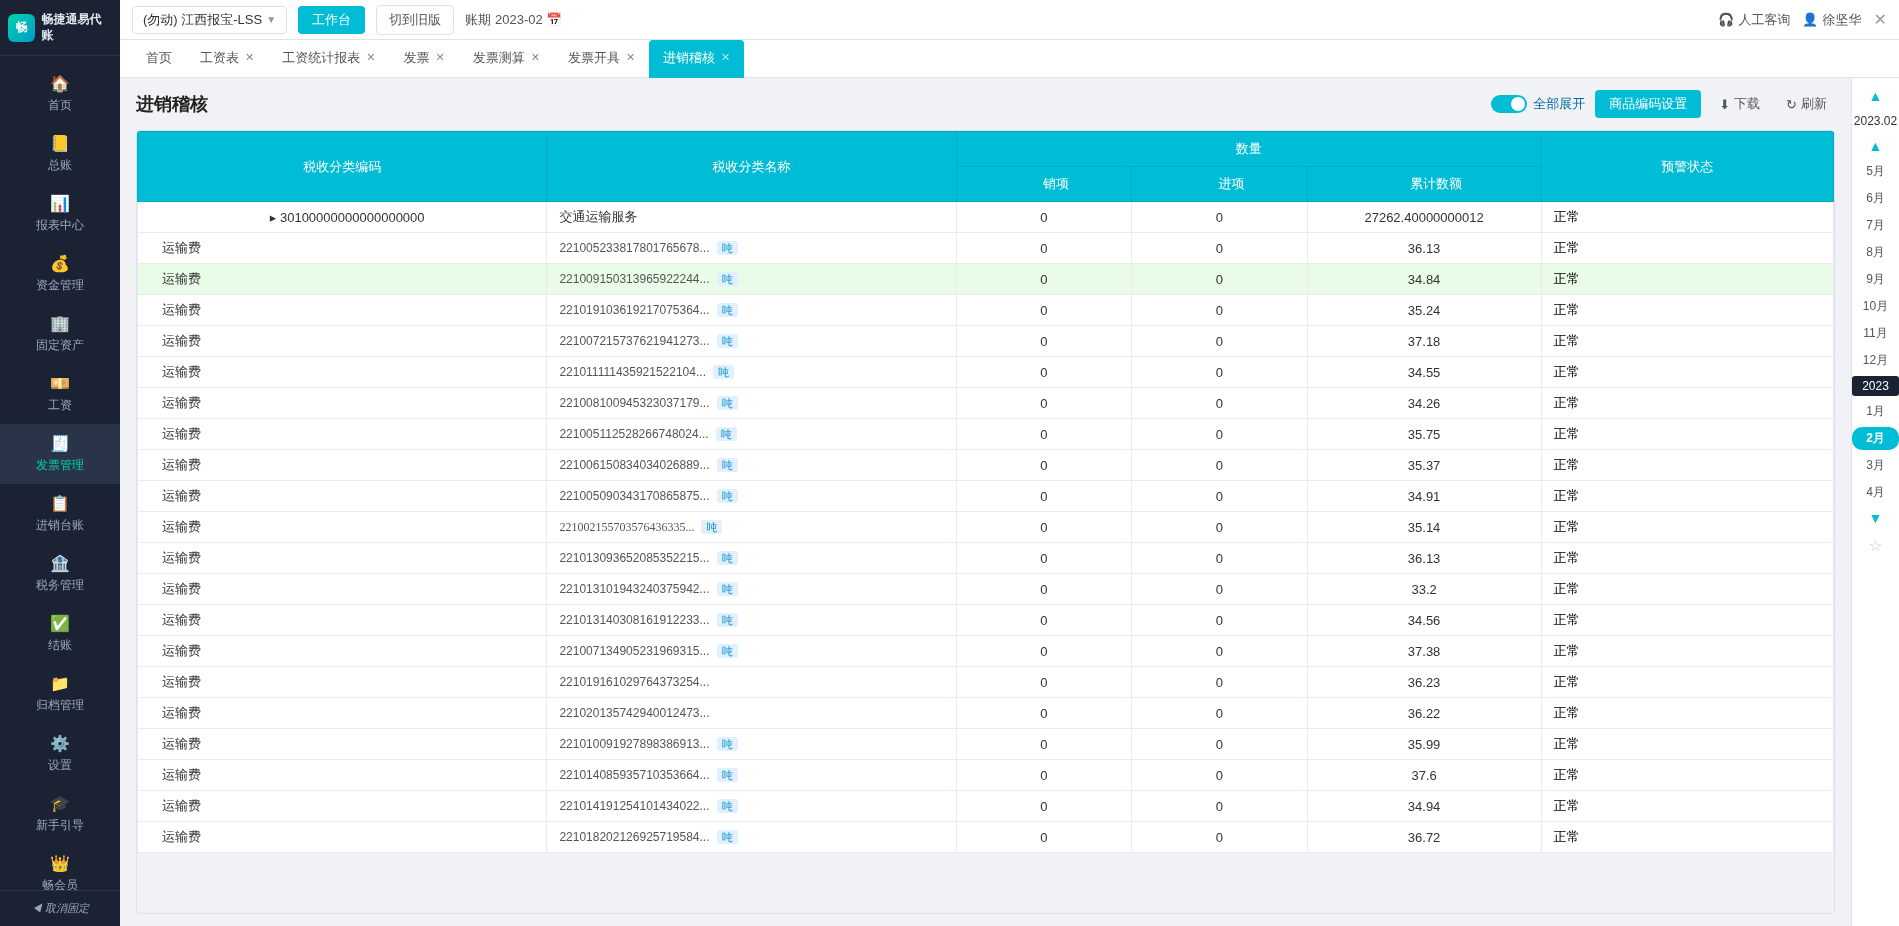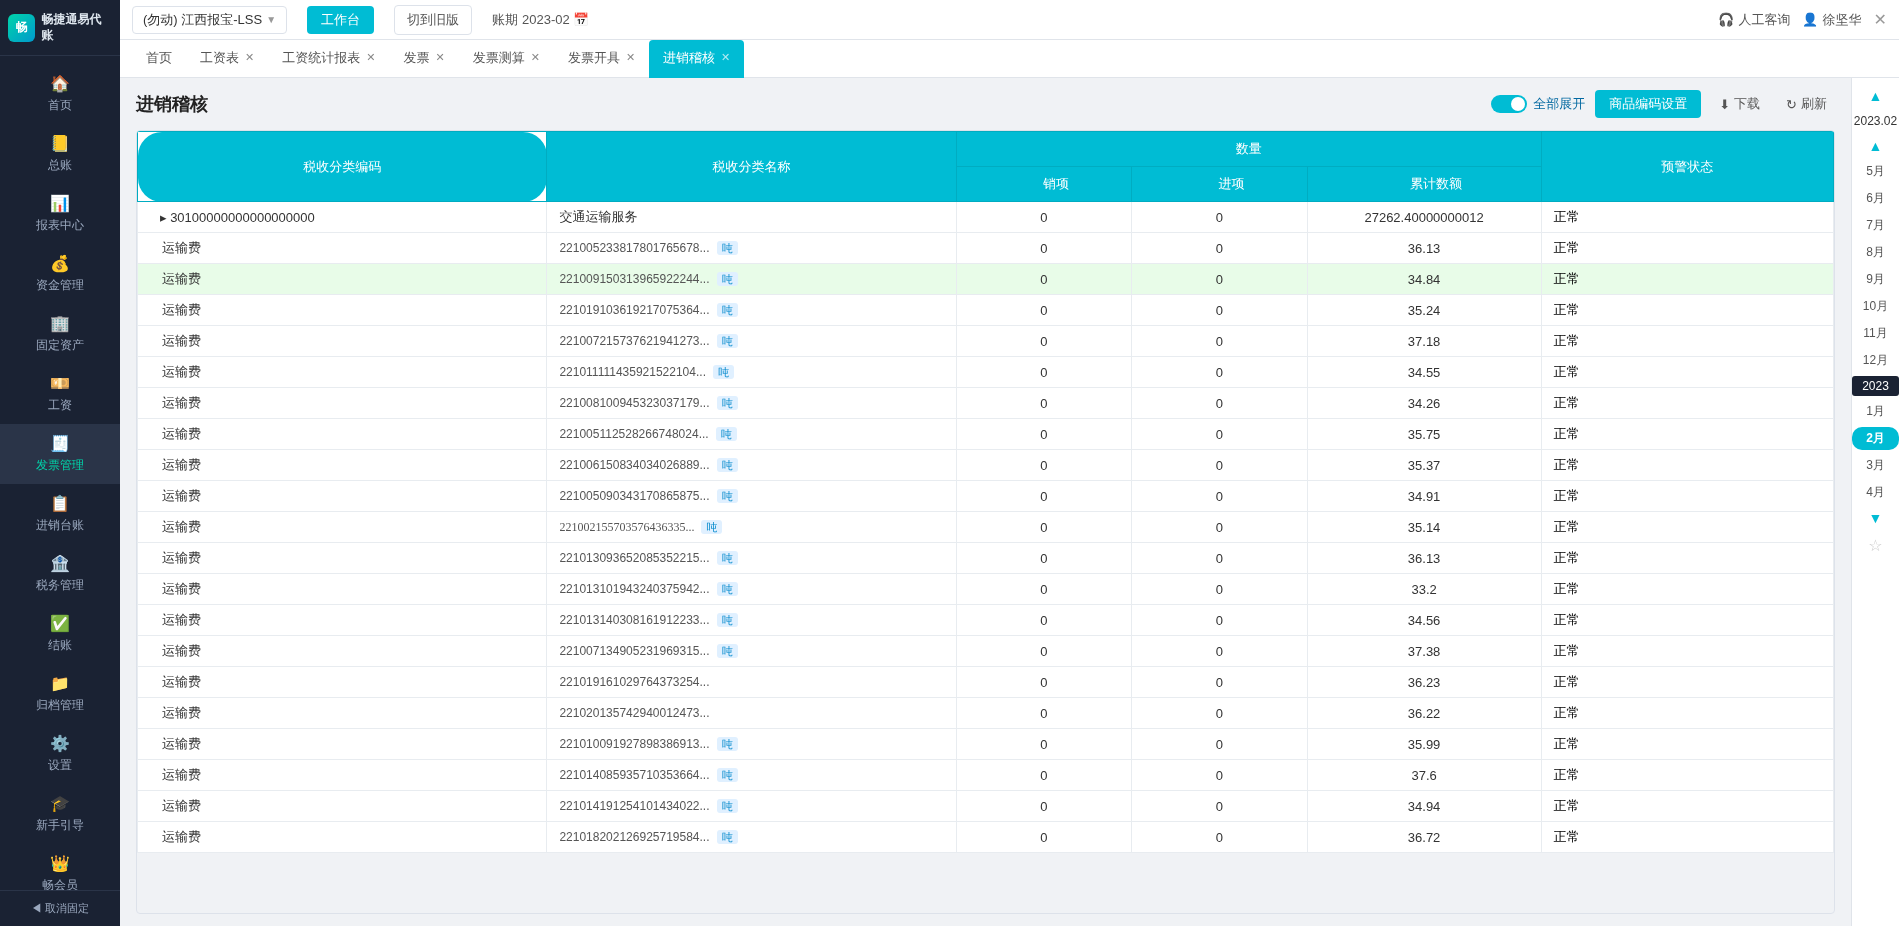--- a/index.html
+++ b/index.html
@@ -40,21 +40,21 @@
       font-size: 12px;
       gap: 4px;
       transition: background 0.2s;
     }
     .sidebar-item.active { background: #2a3448; color: #00d4aa; }
     .sidebar-item-icon { font-size: 16px; }
     .sidebar-bottom {
       padding: 10px 4px;
       border-top: 1px solid #2a3448;
       display: flex; flex-direction: column; align-items: center;
-      gap: 4px; color: #9aa8be; font-size: 11px; cursor: pointer;
+      gap: 4px; color: #9aa8be; font-size: 11px; cursor: pointer; font-style: italic;
     }
 
     
     .main-content {
       flex: 1;
       display: flex;
       flex-direction: column;
       height: 100%;
       overflow: hidden;
     }
@@ -63,21 +63,21 @@
     .topbar {
       background: #fff;
       border-bottom: 1px solid #e0e4ea;
       display: flex;
       align-items: center;
       justify-content: space-between;
       padding: 0 12px;
       height: 40px;
       flex-shrink: 0;
     }
-    .topbar-left { display: flex; align-items: center; gap: 20px; }
+    .topbar-left { display: flex; align-items: center; gap: 11px; }
     .company-selector {
       display: flex; align-items: center; gap: 4px;
       border: 1px solid #dde2ea; border-radius: 4px;
       padding: 4px 10px; cursor: pointer; font-size: 13px; color: #333;
       background: #fff;
     }
     .company-selector .arrow { color: #999; font-size: 10px; }
     .btn-workspace {
       background: #00bcd4; color: #fff; border: none;
       padding: 5px 14px; border-radius: 4px; cursor: pointer; font-size: 13px;
@@ -389,34 +389,34 @@
             <span>↻</span>
             <span>刷新</span>
           </button>
         </div>
       </div>
 
       <div class="table-container">
         <table>
           <thead>
             <tr>
-              <th rowspan="2" style="width:280px;border-radius:24px;">税收分类编码</th>
+              <th rowspan="2" style="width:280px;">税收分类编码</th>
               <th rowspan="2" style="width:280px;">税收分类名称</th>
               <th colspan="3">数量</th>
               <th rowspan="2" style="width:200px;">预警状态</th>
             </tr>
             <tr class="sub-header">
               <th style="width:120px;">销项</th>
               <th style="width:120px;">进项</th>
               <th style="width:160px;">累计数额</th>
             </tr>
           </thead>
           <tbody id="table-body">
           <tr class="parent-row">
-        <td style="padding-left:22px;">▸ 30100000000000000000</td>
+        <td style="padding-left:22px;text-align:center;">▸ 30100000000000000000</td>
         <td>交通运输服务</td>
         <td class="num-cell">0</td>
         <td class="num-cell">0</td>
         <td class="num-cell">27262.40000000012</td>
         <td class="status-normal">正常</td>
       </tr>
               <tr>
         <td style="padding-left:24px;">运输费</td>
         <td style="color:#555; font-size:12px;">
           221005233817801765678...

